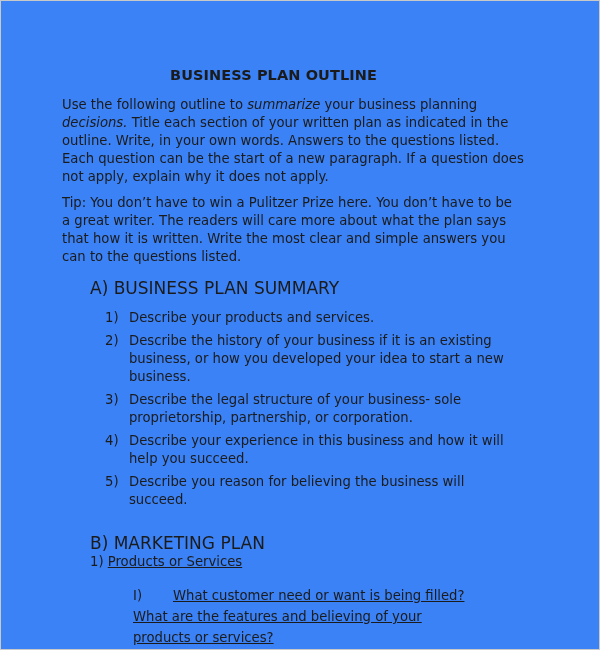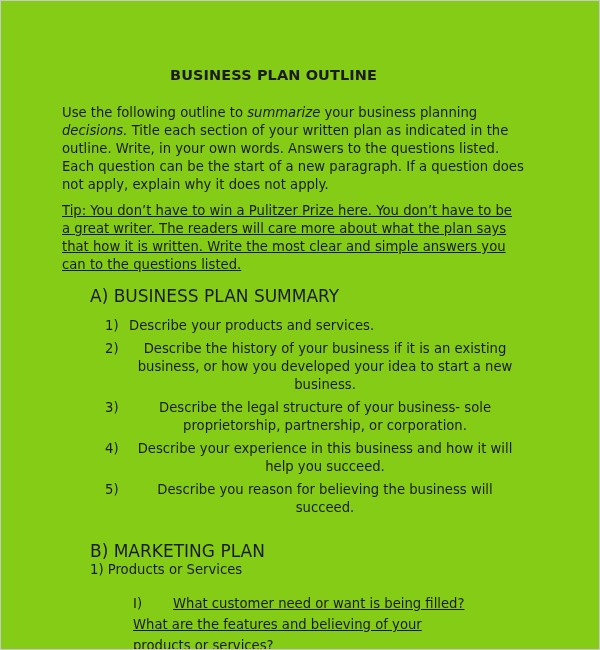--- a/index.html
+++ b/index.html
@@ -11,40 +11,40 @@
     width: 600px;
     height: 650px;
     font-family: "DejaVu Sans", "Liberation Sans", sans-serif;
     color: #1b1b1b;
   }
   .page {
     box-sizing: border-box;
     width: 600px;
     height: 650px;
     border: 1px solid #c9c9c9;
-    background: #84cc16;
+    background: #3b82f6;
     padding-left: 61px;
     padding-right: 4px;
     overflow: hidden;
   }
   .title {
     font-size: 14.5px;
     font-weight: bold;
     line-height: 17px;
     margin: 66px 0 0 108px;
     letter-spacing: 0.1px;
   }
   .para {
     font-size: 13.2px;
     line-height: 18px;
     width: 462px;
     margin: 0;
   }
-  .intro { margin-top: 20px; }
-  .tip   { margin-top: 8px; text-decoration: underline; }
+  .intro { margin-top: 12px; }
+  .tip   { margin-top: 8px; }
   .ital  { font-style: italic; }
   .heading {
     font-size: 17px;
     font-weight: normal;
     line-height: 17px;
     margin: 0 0 0 28px;
   }
   .heading-a { margin-top: 14px; }
   .heading-b { margin-top: 26px; }
   .list-a {
@@ -55,28 +55,27 @@
     font-size: 13.2px;
     line-height: 18px;
     margin-bottom: 5px;
   }
   .item .marker {
     width: 24px;
     flex: none;
   }
   .item .text {
     max-width: 392px;
-    text-align: center;
   }
   .sub {
     font-size: 13.2px;
     line-height: 17px;
     margin: 1px 0 0 28px;
   }
-  .sub-title { }
+  .sub-title { text-decoration: underline; }
   .list-roman {
     margin: 15px 0 0 71px;
   }
   .roman-item {
     display: flex;
     font-size: 13.2px;
     line-height: 21px;
   }
   .roman-item .marker {
     width: 40px;

